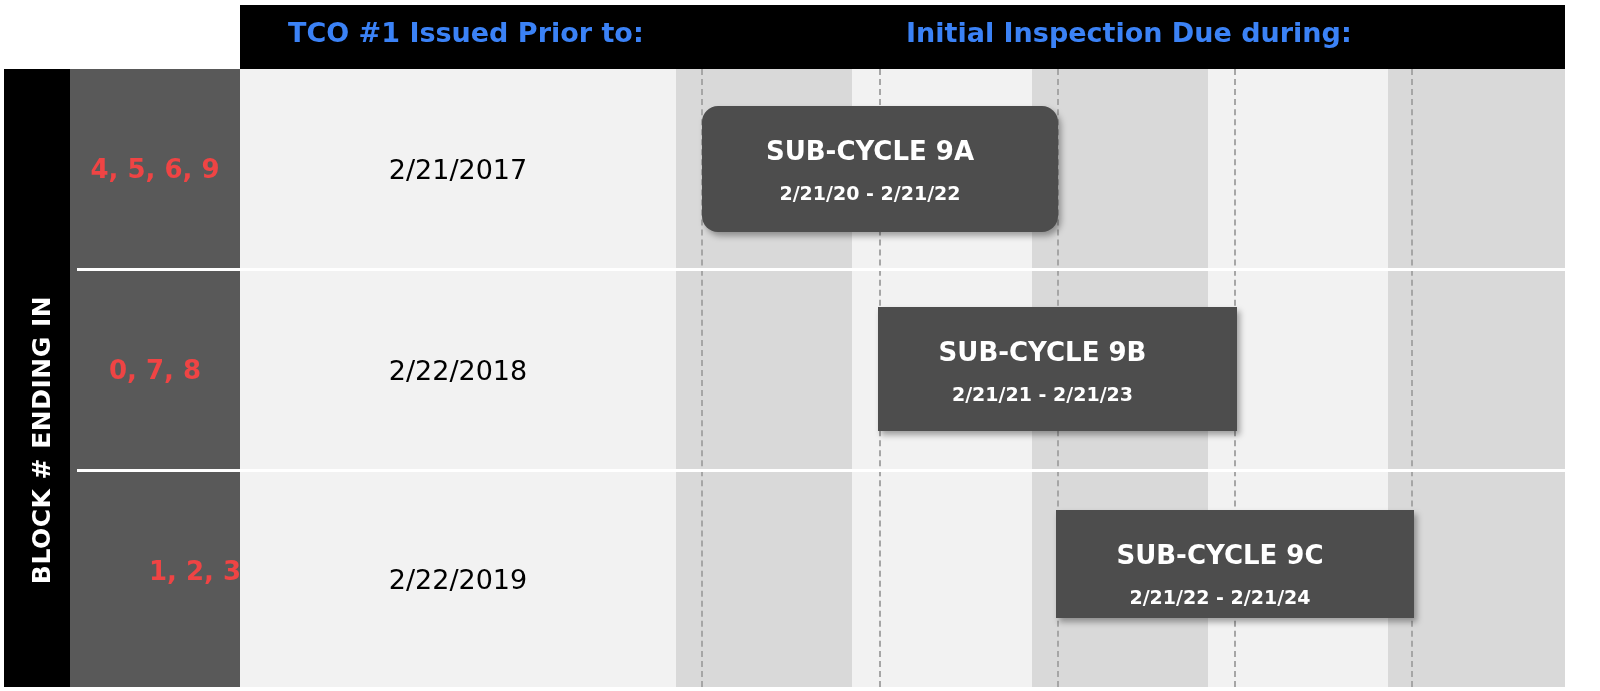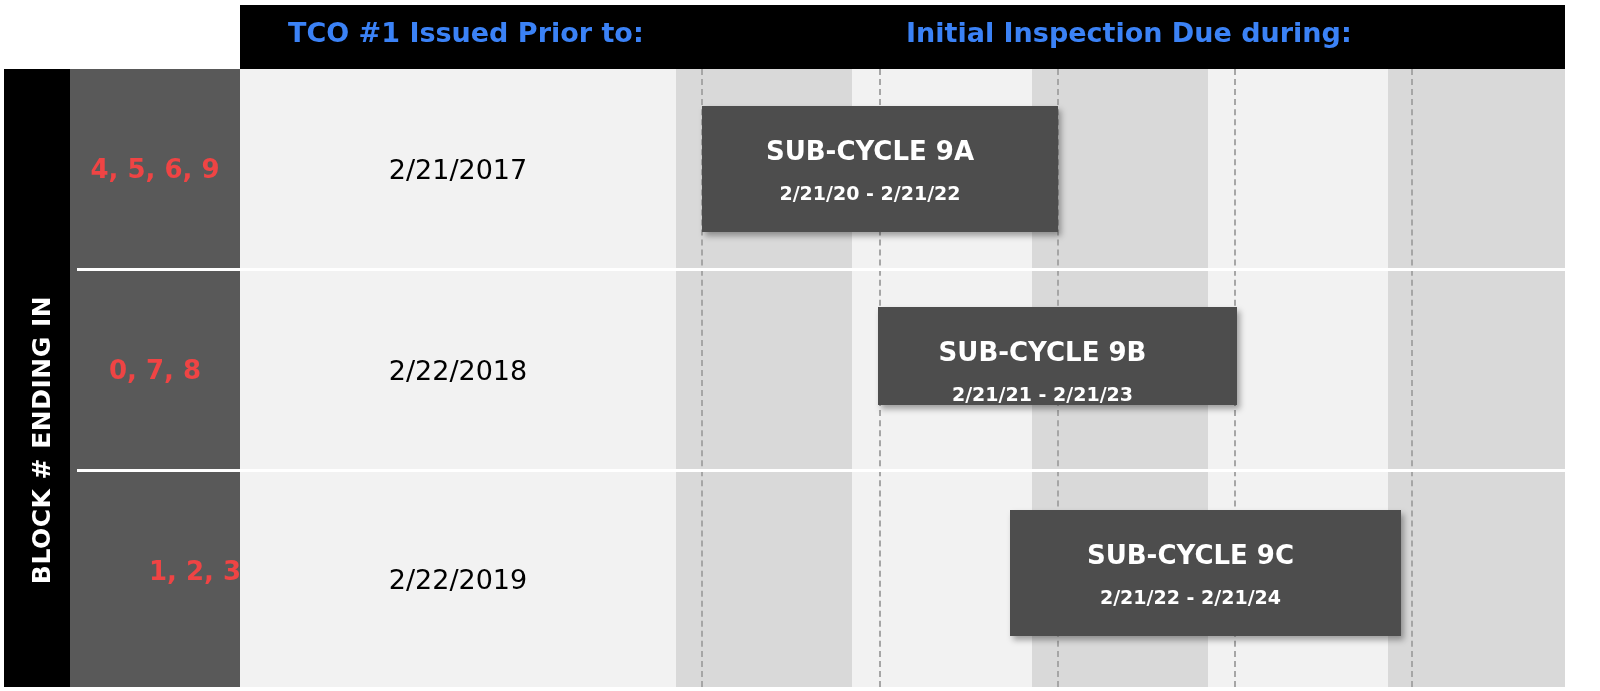--- a/index.html
+++ b/index.html
@@ -56,24 +56,24 @@
 
 <div class="abs cell-block" style="top:154px;">4, 5, 6, 9</div>
 <div class="abs cell-date" style="top:154px;">2/21/2017</div>
 
 <div class="abs cell-block" style="top:355px;">0, 7, 8</div>
 <div class="abs cell-date" style="top:355px;">2/22/2018</div>
 
 <div class="abs cell-block" style="top:556px;padding-left:40px;">1, 2, 3</div>
 <div class="abs cell-date" style="top:556px;margin-top:8px;">2/22/2019</div>
 
-<div class="abs cycle" style="left:702px;top:106px;width:356px;height:126px;">
+<div class="abs cycle" style="left:702px;top:106px;width:356px;height:126px;border-radius:16px;">
   <div class="cycle-title" style="left:-20px;">SUB-CYCLE 9A</div>
   <div class="cycle-range" style="left:-20px;">2/21/20 - 2/21/22</div>
 </div>
-<div class="abs cycle" style="left:878px;top:307px;width:359px;height:98px;">
+<div class="abs cycle" style="left:878px;top:307px;width:359px;height:124px;">
   <div class="cycle-title" style="left:-30px;">SUB-CYCLE 9B</div>
   <div class="cycle-range" style="left:-30px;">2/21/21 - 2/21/23</div>
 </div>
-<div class="abs cycle" style="left:1010px;top:510px;width:358px;height:126px;padding-left:33px;">
+<div class="abs cycle" style="left:1056px;top:510px;width:358px;height:108px;">
   <div class="cycle-title" style="left:-30px;">SUB-CYCLE 9C</div>
   <div class="cycle-range" style="left:-30px;">2/21/22 - 2/21/24</div>
 </div>
 
 </body></html>

